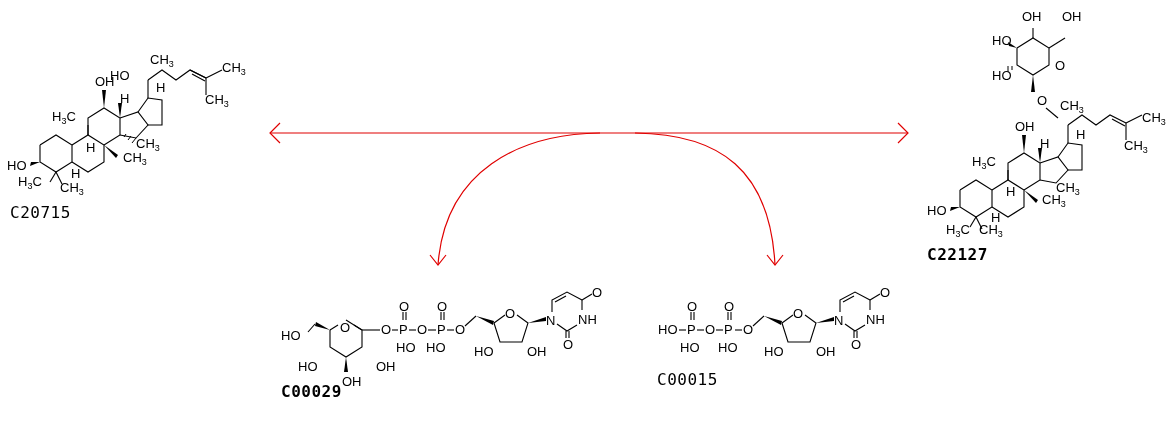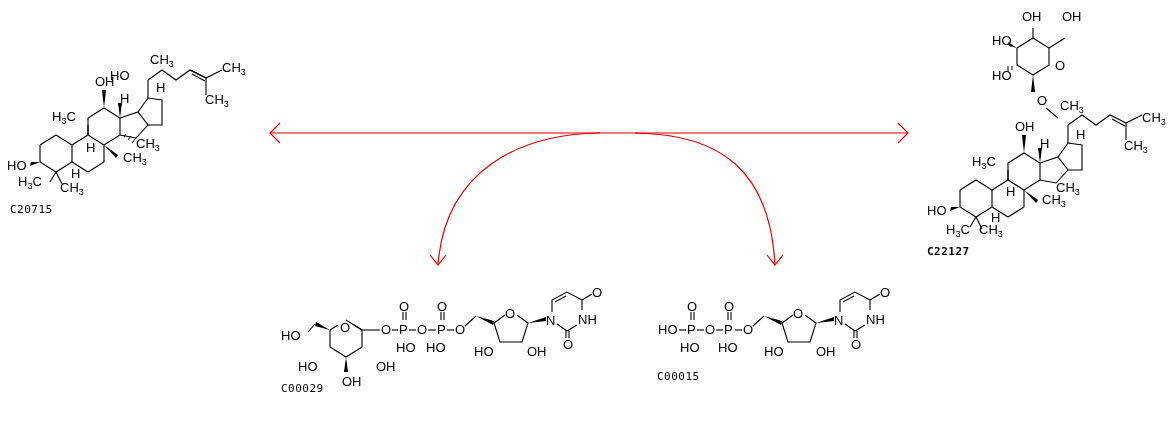--- a/index.html
+++ b/index.html
@@ -1,18 +1,18 @@
 <!DOCTYPE html>
 <html><head>
 <meta charset="utf-8">
 <style>
   html, body { margin: 0; padding: 0; background: #ffffff; }
   body { width: 1176px; height: 421px; position: relative; overflow: hidden; font-family: "Liberation Sans", sans-serif; }
   .canvas { position: absolute; left: 0; top: 0; width: 1176px; height: 421px; }
-  .compound-id { position: absolute; font-family: "DejaVu Sans Mono", monospace; font-size: 11px; color: #000; letter-spacing: 0.5px; cursor: pointer; }
+  .compound-id { position: absolute; font-family: "DejaVu Sans Mono", monospace; font-size: 16px; color: #000; letter-spacing: 0.5px; cursor: pointer; }
   svg text { font-family: "Liberation Sans", sans-serif; fill: #000; }
   .atom { font-size: 13px; }
   .sub { font-size: 9px; }
   .bond { stroke: #000; stroke-width: 1.1; fill: none; }
   .wedge { fill: #000; stroke: none; }
   .hash { stroke: #000; stroke-width: 1; }
   .arrow { stroke: #e00000; stroke-width: 1.2; fill: none; }
 </style>
 </head>
 <body>
@@ -226,14 +226,14 @@
     <polyline class="bond" points="845,324 855,331 865,325"></polyline>
     <line class="bond" x1="854" y1="331" x2="854" y2="338"></line>
         <line class="bond" x1="857" y1="331" x2="857" y2="338"></line>
     <text class="atom" x="851" y="349"><tspan>O</tspan></text>
   </g>
 </svg>
 </div>
 
 <div class="compound-id" style="left:10px; top:203px;">C20715</div>
 <div class="compound-id" style="left:927px; top:245px;font-weight:bold;">C22127</div>
-<div class="compound-id" style="left:281px; top:382px;">C00029</div>
+<div class="compound-id" style="left:281px; top:382px;font-weight:bold;">C00029</div>
 <div class="compound-id" style="left:657px; top:370px;">C00015</div>
 
 </body></html>

